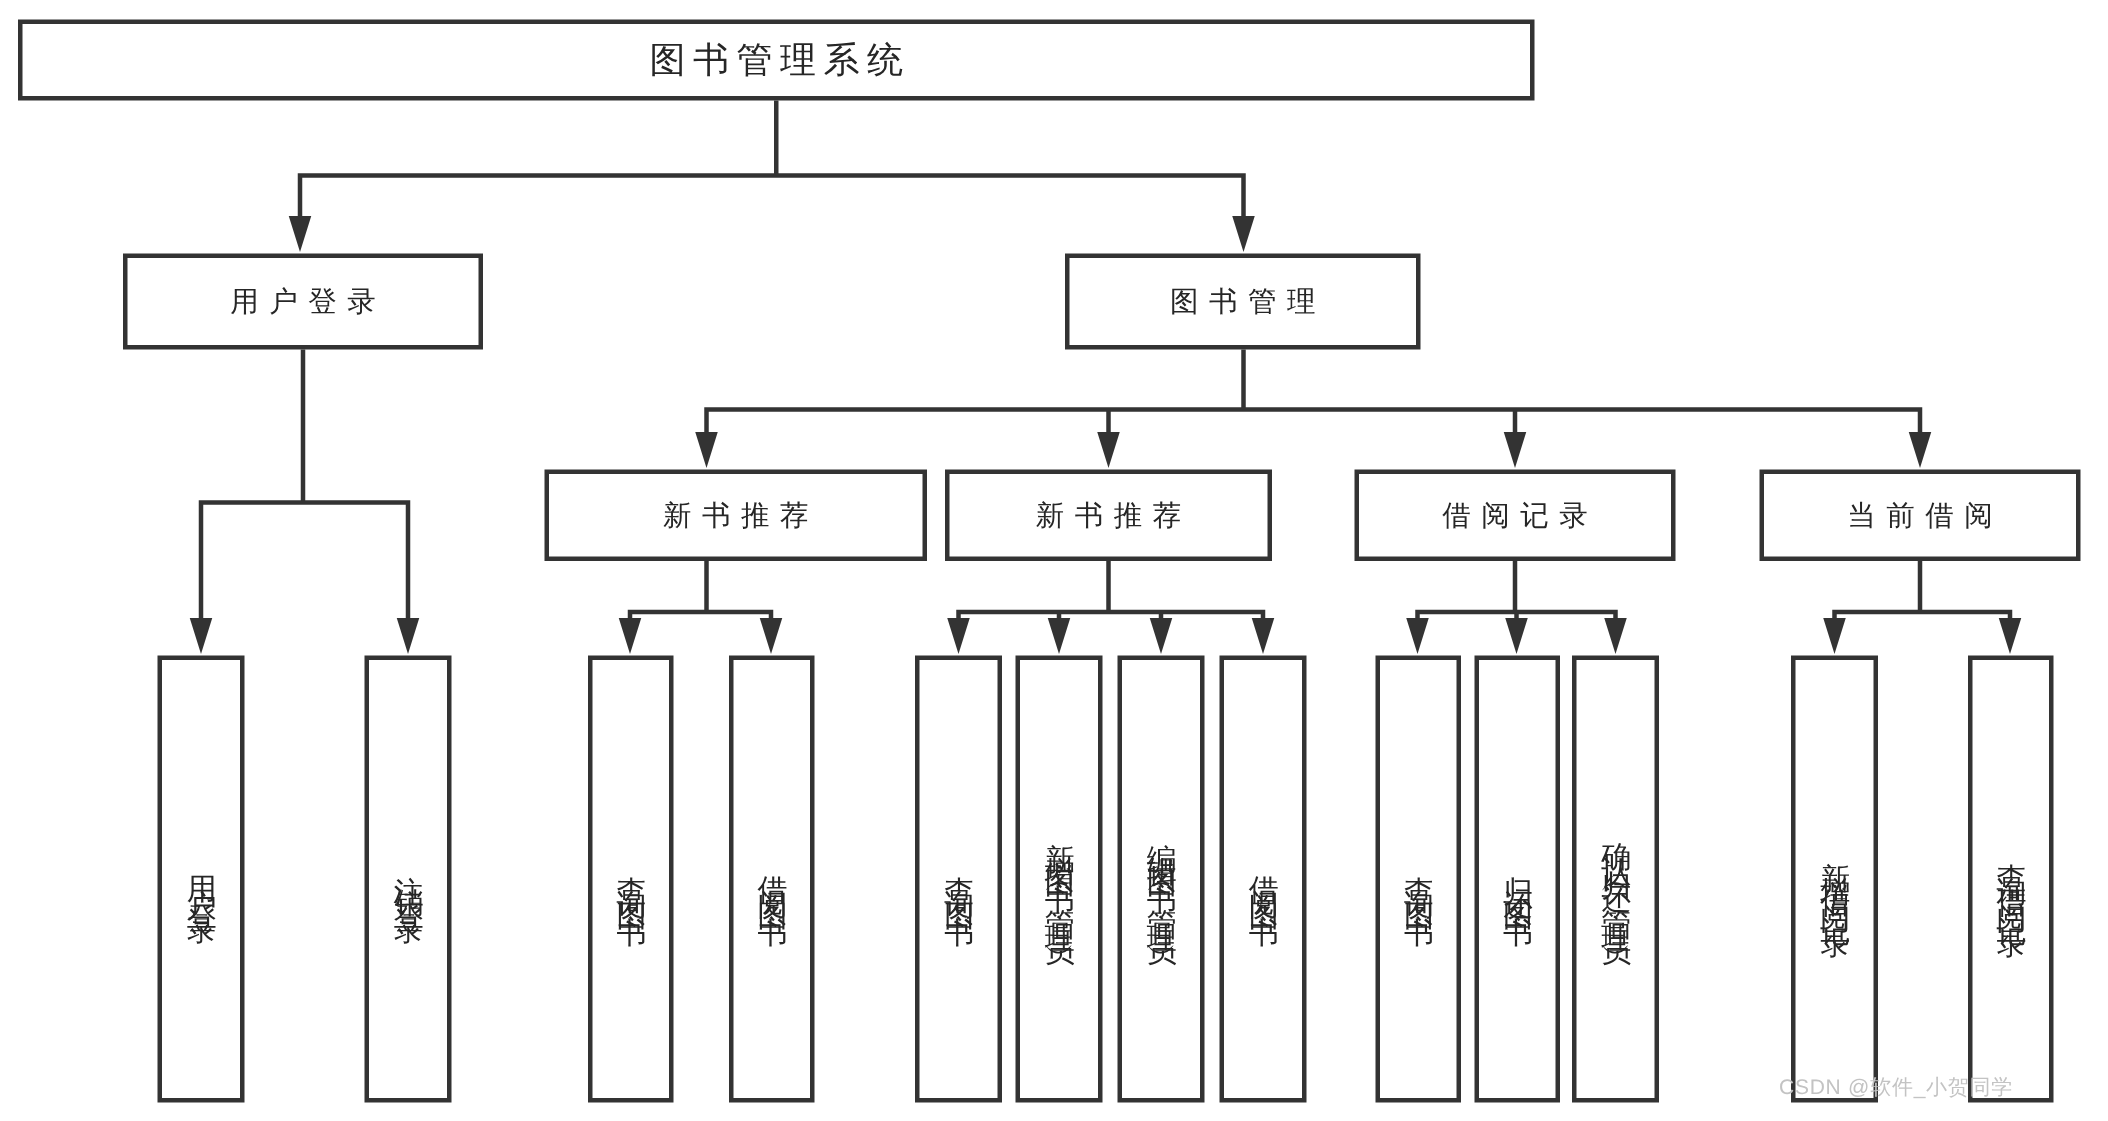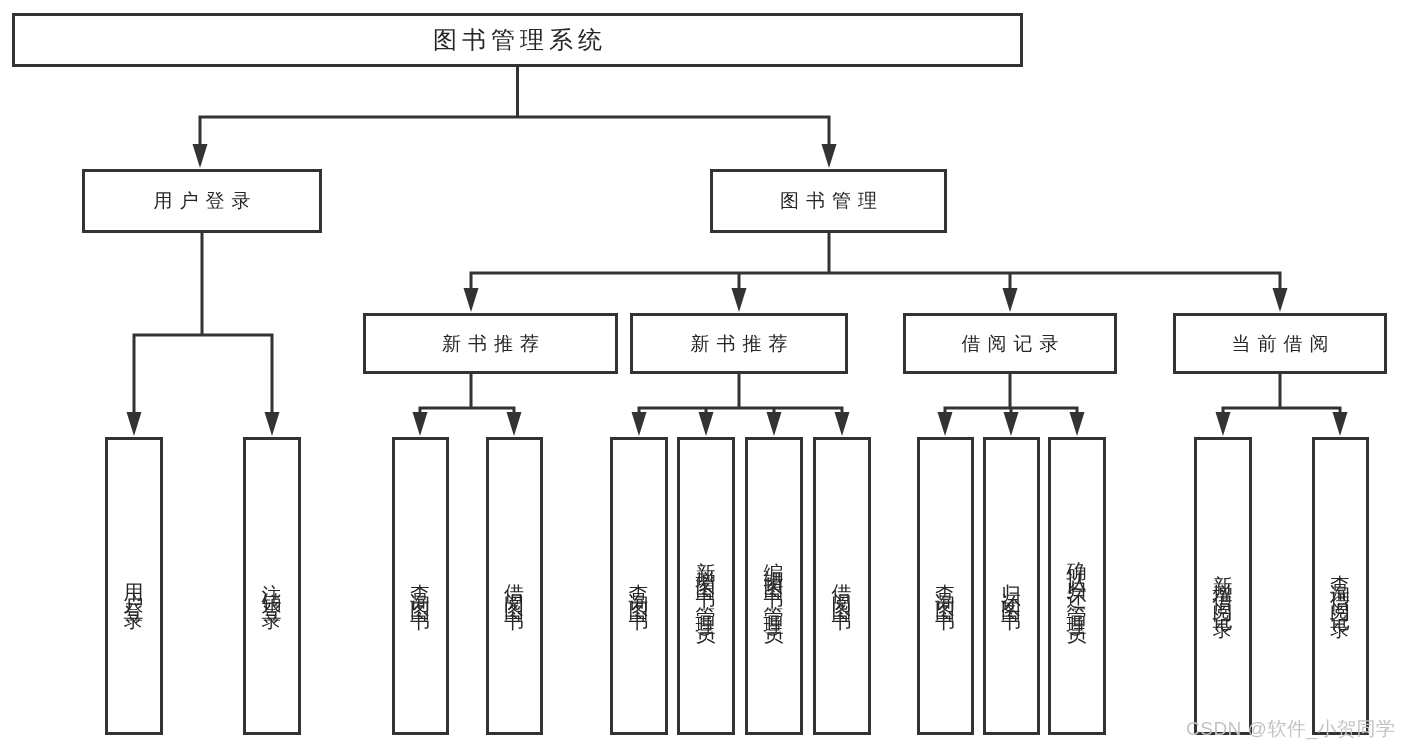--- a/index.html
+++ b/index.html
@@ -47,21 +47,21 @@
   .node-v {
     writing-mode: vertical-rl;
     font-size: 20px;
     letter-spacing: 9px;
     line-height: 1;
   }
   .watermark {
     position: absolute;
     left: 1186px;
     top: 716px;
-    font-size: 19px;
+    font-size: 14px;
     color: var(--wm);
     letter-spacing: 0.5px;
     white-space: nowrap;
     z-index: 5;
   }
 </style>
 </head>
 <body>
 
 <div class="canvas">

